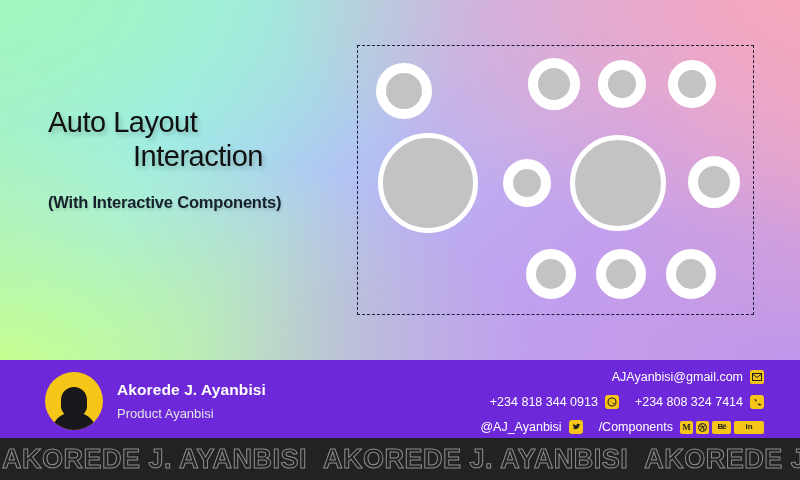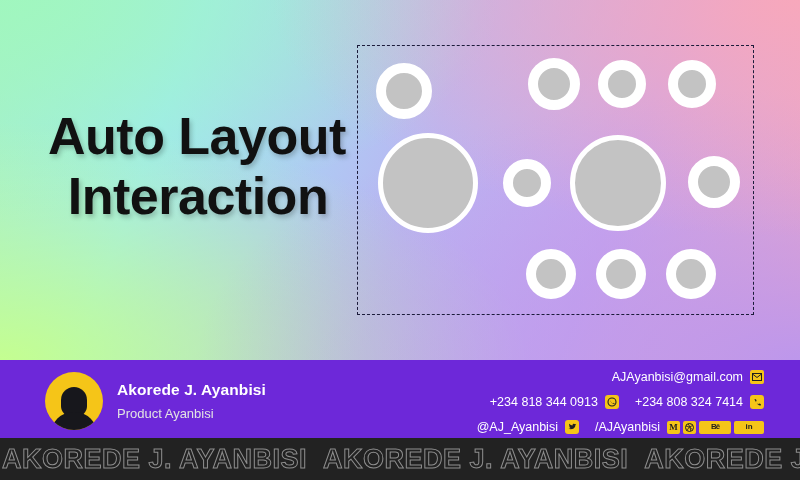--- a/index.html
+++ b/index.html
@@ -18,21 +18,21 @@
       radial-gradient(120% 120% at 100% 0%,   rgba(249,168,186,0.95) 0%, rgba(249,168,186,0) 55%),
       radial-gradient(130% 130% at 100% 100%, rgba(186,150,238,0.95) 0%, rgba(186,150,238,0) 58%),
       radial-gradient(120% 120% at 0% 100%,   rgba(198,255,140,0.95) 0%, rgba(198,255,140,0) 55%),
       radial-gradient(120% 120% at 0% 0%,     rgba(160,247,190,0.95) 0%, rgba(160,247,190,0) 52%),
       linear-gradient(110deg, #a8f0c8 0%, #9fe9f4 22%, #b9b6f2 52%, #c9a6ec 74%, #f4a8c0 100%);
   }
 
   
   .hero-text { position:absolute; left:48px; top:106px; width:300px; }
   .hero-title {
-    font-size:52px; font-weight:700; line-height:1.16;
+    font-size:29px; font-weight:400; line-height:1.16;
     color:#111111; letter-spacing:-0.5px;
     text-shadow:2px 3px 5px rgba(0,0,0,0.22);
   }
   .hero-title .line2 { display:block;text-align:center; }
   .hero-sub {
     margin-top:20px; font-size:16.5px; font-weight:600;
     color:#15202b; letter-spacing:-0.2px;
     text-shadow:1px 2px 3px rgba(0,0,0,0.14);
   }
 
@@ -50,20 +50,21 @@
 </head>
 <body>
 
 <div class="canvas">
 
   <div class="hero-text">
     <div class="hero-title">
       <span>Auto Layout</span>
       <span class="line2">Interaction</span>
     </div>
+    <div class="hero-sub">(With Interactive Components)</div>
   </div>
 
   <div class="frame" id="frame">
       <div class="dot" style="left: 18px; top: 17px; width: 56px; height: 56px;"></div>
       <div class="dot" style="left: 170px; top: 12px; width: 52px; height: 52px;"></div>
       <div class="dot" style="left: 240px; top: 14px; width: 48px; height: 48px;"></div>
       <div class="dot" style="left: 310px; top: 14px; width: 48px; height: 48px;"></div>
       <div class="dot lg" style="left: 20px; top: 87px; width: 100px; height: 100px;"></div>
       <div class="dot" style="left: 145px; top: 113px; width: 48px; height: 48px;"></div>
       <div class="dot lg" style="left: 212px; top: 89px; width: 96px; height: 96px;"></div>
@@ -115,30 +116,30 @@
       </span>
     </div>
 
     <div style="display:flex;align-items:center;justify-content:flex-end;gap:7px;">
       <span>@AJ_Ayanbisi</span>
       <span style="width:14px;height:14px;border-radius:3px;background:#f5c518;display:inline-flex;align-items:center;justify-content:center;flex:none;">
         <svg width="10" height="9" viewBox="0 0 10 9">
             <path d="M9.5 1.3 q-0.5 0.35-1 0.45 0.55-0.35 0.7-0.95 -0.5 0.3-1.1 0.4 -0.5-0.5-1.2-0.5 -1.35 0-1.35 1.35 0 0.2 0.05 0.35 -2-0.1-3.3-1.6 -0.2 0.4-0.2 0.8 0 0.8 0.65 1.2 -0.4 0-0.75-0.2 0 1.15 1.1 1.4 -0.25 0.07-0.6 0.03 0.3 0.95 1.25 0.98 -0.8 0.6-1.9 0.6 -0.2 0-0.4-0.03 1.05 0.68 2.35 0.68 2.85 0 4.2-2.35 0.4-0.7 0.4-1.55 v-0.2 q0.45-0.33 0.8-0.8z" fill="#1f1f1f"></path>
           </svg>
       </span>
-      <span style="margin-left:9px;">/AJAyanbisi</span>
+      <span style="margin-left:9px;">/Components</span>
       <span style="display:inline-flex;gap:3px;">
         <span style="width:13px;height:13px;border-radius:2px;background:#f5c518;display:inline-flex;align-items:center;justify-content:center;font-size:9px;font-weight:700;color:#1f1f1f;font-family:'Liberation Serif',serif;">M</span>
         <span style="width:13px;height:13px;border-radius:2px;background:#f5c518;display:inline-flex;align-items:center;justify-content:center;flex:none;">
           <svg width="9" height="9" viewBox="0 0 9 9">
               <circle cx="4.5" cy="4.5" r="4" fill="none" stroke="#1f1f1f" stroke-width="1"></circle>
               <path d="M1 3 q4 0.3 6.4 3.6 M2 7.5 q1.4-4.4 5.7-5 M3.2 0.8 q2.2 2.6 2.6 7.2" fill="none" stroke="#1f1f1f" stroke-width="0.8"></path>
             </svg>
         </span>
-        <span style="width:32px;height:13px;border-radius:2px;background:#f5c518;display:inline-flex;align-items:center;justify-content:center;font-size:8px;font-weight:700;color:#1f1f1f;letter-spacing:-1px;">Bē</span>
+        <span style="width:19px;height:13px;border-radius:2px;background:#f5c518;display:inline-flex;align-items:center;justify-content:center;font-size:8px;font-weight:700;color:#1f1f1f;letter-spacing:-1px;">Bē</span>
         <span style="width:30px;height:13px;border-radius:2px;background:#f5c518;display:inline-flex;align-items:center;justify-content:center;font-size:8px;font-weight:700;color:#1f1f1f;">in</span>
       </span>
     </div>
   </div>
 
   <div style="position:absolute;left:0;bottom:0;width:800px;height:42px;background:#222222;overflow:hidden;display:flex;align-items:center;">
     <div id="marquee" style="display:flex;gap:16px;white-space:nowrap;padding-left:2px;
          font-size:27px;font-weight:700;letter-spacing:0.5px;
          color:transparent;-webkit-text-stroke:1px #8e8e8e;">
         <span>AKOREDE J. AYANBISI</span>

